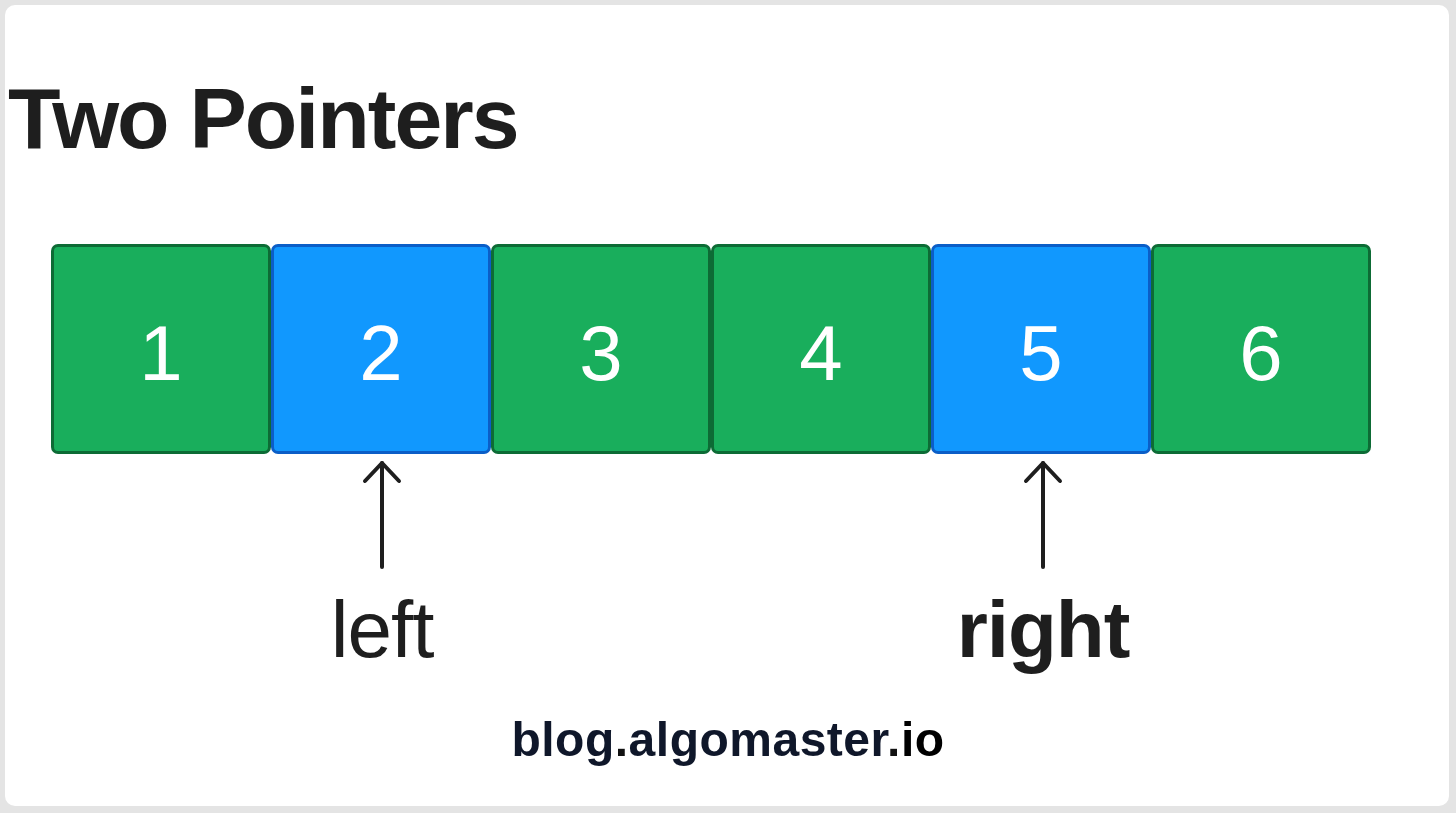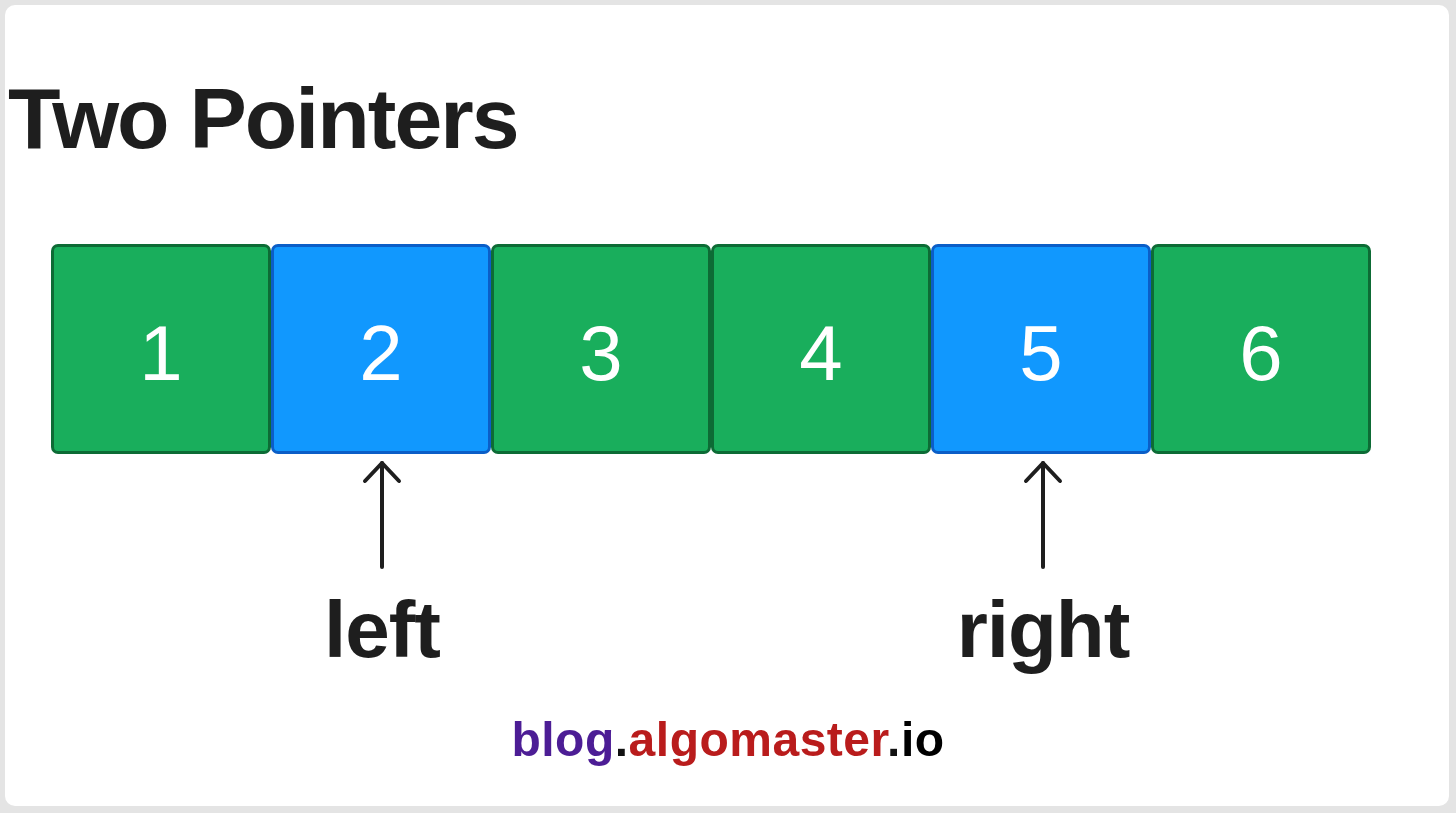--- a/index.html
+++ b/index.html
@@ -96,35 +96,35 @@
       <span>4</span>
     </div>
   <div class="cell pointer">
       <span>5</span>
     </div>
   <div class="cell normal">
       <span>6</span>
     </div>
 </div>
 
-<div class="pointer-marker" style="left:282px; top:459px;font-weight:bold;">
+<div class="pointer-marker" style="left:282px; top:459px;">
   <div class="arrow">
     <svg width="40" height="112" viewBox="0 0 40 112">
       <line x1="20" y1="4" x2="20" y2="108" stroke="#1e1e1e" stroke-width="4" stroke-linecap="round"></line>
       <polyline points="3,22 20,4 37,22" fill="none" stroke="#1e1e1e" stroke-width="4" stroke-linecap="round" stroke-linejoin="round"></polyline>
     </svg>
   </div>
   <div class="pointer-label">left</div>
 </div>
 
 <div class="pointer-marker" style="left:943px; top:459px;font-weight:bold;">
   <div class="arrow">
     <svg width="40" height="112" viewBox="0 0 40 112">
       <line x1="20" y1="4" x2="20" y2="108" stroke="#1e1e1e" stroke-width="4" stroke-linecap="round"></line>
       <polyline points="3,22 20,4 37,22" fill="none" stroke="#1e1e1e" stroke-width="4" stroke-linecap="round" stroke-linejoin="round"></polyline>
     </svg>
   </div>
   <div class="pointer-label">right</div>
 </div>
 
 <div class="footer">
-  <span style="color:#4c1d95">blog</span><span style="color:#111111">.</span><span style="color:#b91c1c">algomaster</span><span style="color:#111111">.</span><span style="color:#000000">io</span>
+  <span style="color:#0f172a">blog</span><span style="color:#111111">.</span><span style="color:#0f172a">algomaster</span><span style="color:#111111">.</span><span style="color:#000000">io</span>
 </div>
 
 </body></html>

